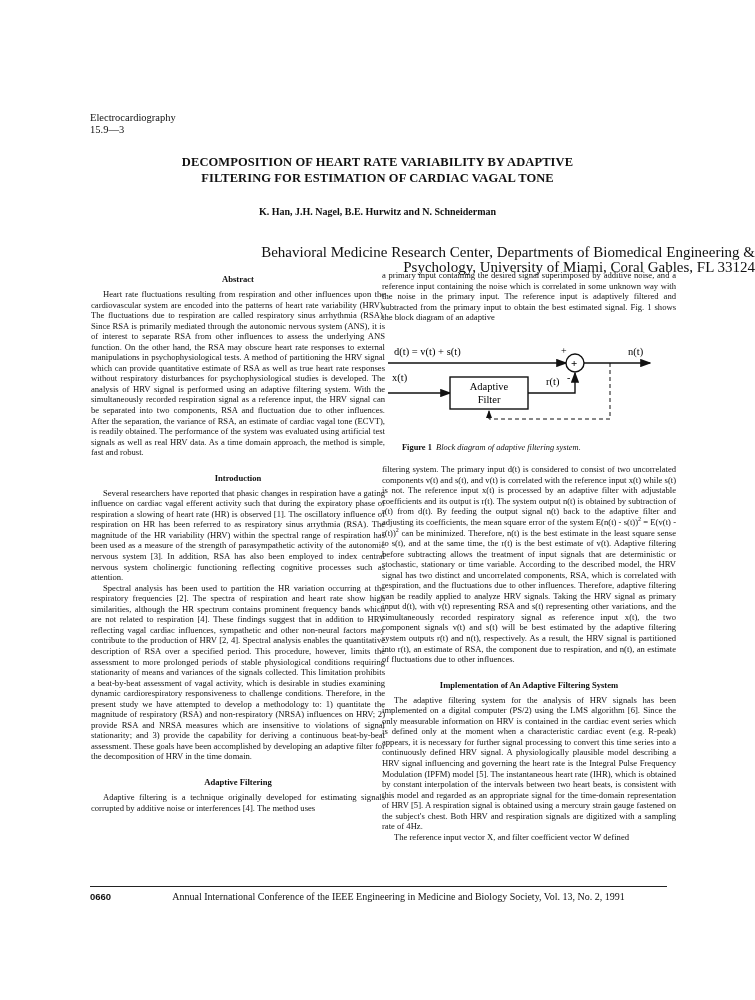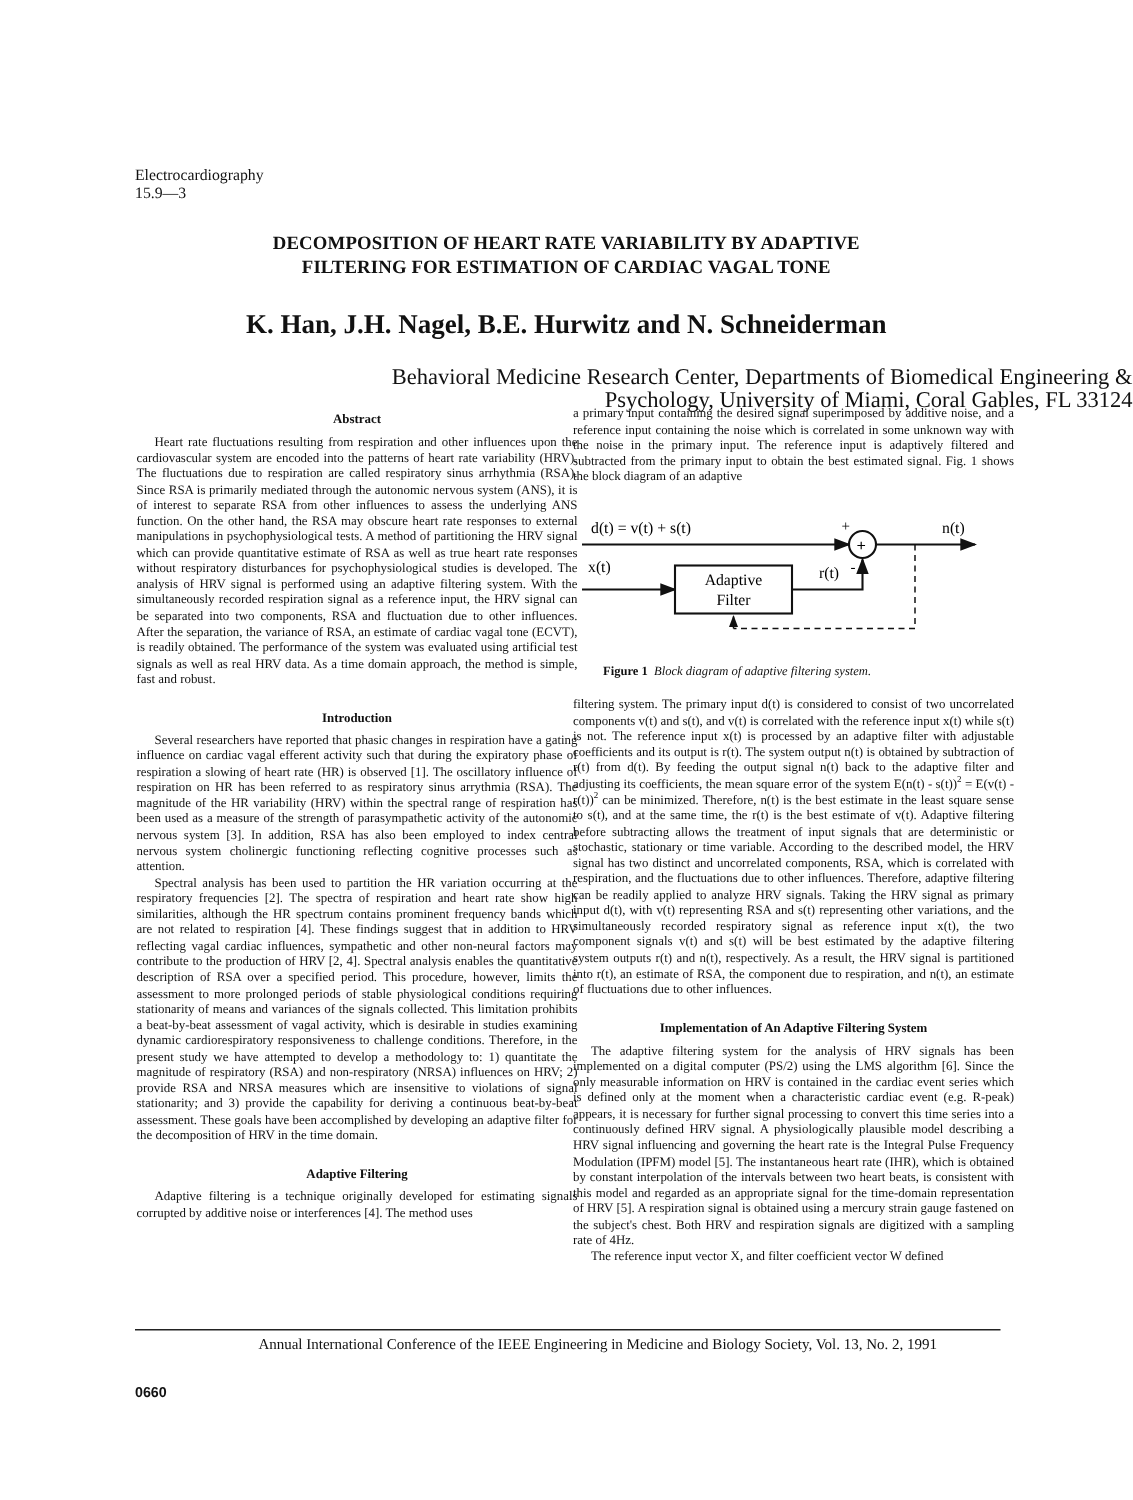--- a/index.html
+++ b/index.html
@@ -3,39 +3,39 @@
 <meta charset="utf-8">
 <style>
   html, body { margin: 0; padding: 0; background: #ffffff; }
   body { width: 755px; height: 1000px; position: relative; overflow: hidden;
          font-family: "Liberation Serif", "DejaVu Serif", serif; color: #111; }
   .page { position: absolute; left: 0; top: 0; width: 755px; height: 1000px; border-radius: 21px; }
   .session { position: absolute; left: 90px; top: 112px; font-size: 10.5px; line-height: 12px; }
   .title { position: absolute; left: 0; width: 755px; top: 154px; text-align: center;
            font-weight: bold; font-size: 12.5px; line-height: 16px; letter-spacing: 0.1px; }
   .authors { position: absolute; left: 0; width: 755px; top: 206px; text-align: center;
-             font-weight: bold; font-size: 18px; }
+             font-weight: bold; font-size: 10px; }
   .affil { position: absolute; left: 0; width: 755px; top: 245px; text-align: right;
            font-size: 15px; line-height: 15px; }
   .col { position: absolute; top: 270px; width: 294px; font-size: 8.6px; line-height: 10.55px;
          text-align: justify; }
   .col.left { left: 91px; }
   .col.right { left: 382px; }
   .col p { margin: 0; text-indent: 12px; }
   .col p.noind { text-indent: 0; }
   .col h3 { margin: 4px; font-size: 8.6px; font-weight: bold; text-align: center; line-height: 11px; }
   .gap { height: 11px; }
   .figure { position: relative; width: 294px; height: 100px; margin: 16px 0 4px 0; }
   .figure svg { position: absolute; left: 0; top: 0; }
   .caption { font-size: 8.4px; margin: 2px 0 11px 20px; }
   .caption b { font-weight: bold; }
   .caption i { font-style: italic; }
   .footer-rule { position: absolute; left: 90px; top: 886px; width: 577px; height: 0;
                  border-top: 1px solid #222; }
-  .footer-page { position: absolute; left: 90px; top: 923px; font-family: "Liberation Sans", sans-serif;
+  .footer-page { position: absolute; left: 90px; top: 891px; font-family: "Liberation Sans", sans-serif;
                  font-weight: bold; font-size: 9.5px; }
   .footer-conf { position: absolute; left: 130px; top: 891px; width: 537px; text-align: center;
                  font-size: 10px; }
   .footer-code { position: absolute; left: 300px; top: 904px; width: 367px; text-align: right;
                  font-size: 8px; }
   sup { font-size: 6px; line-height: 0; }
 </style>
 </head>
 <body>
 

